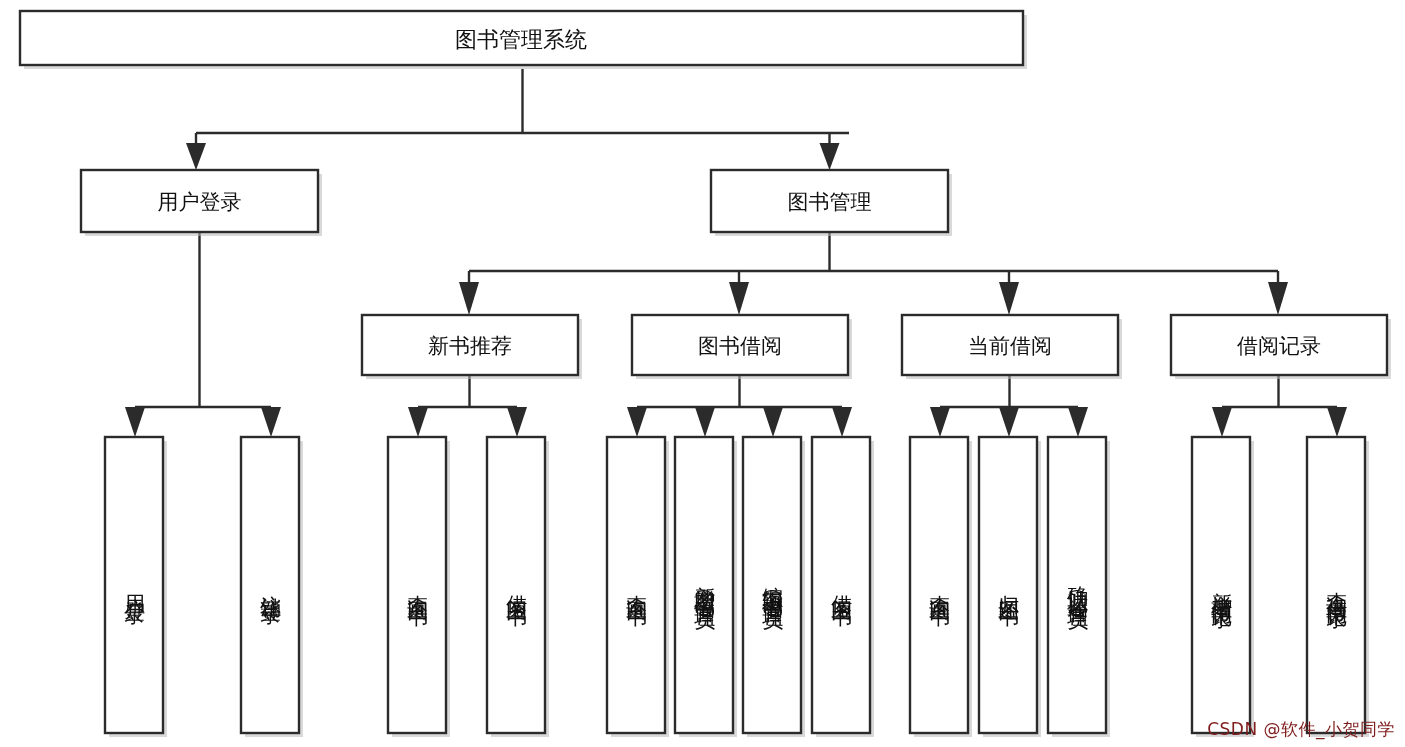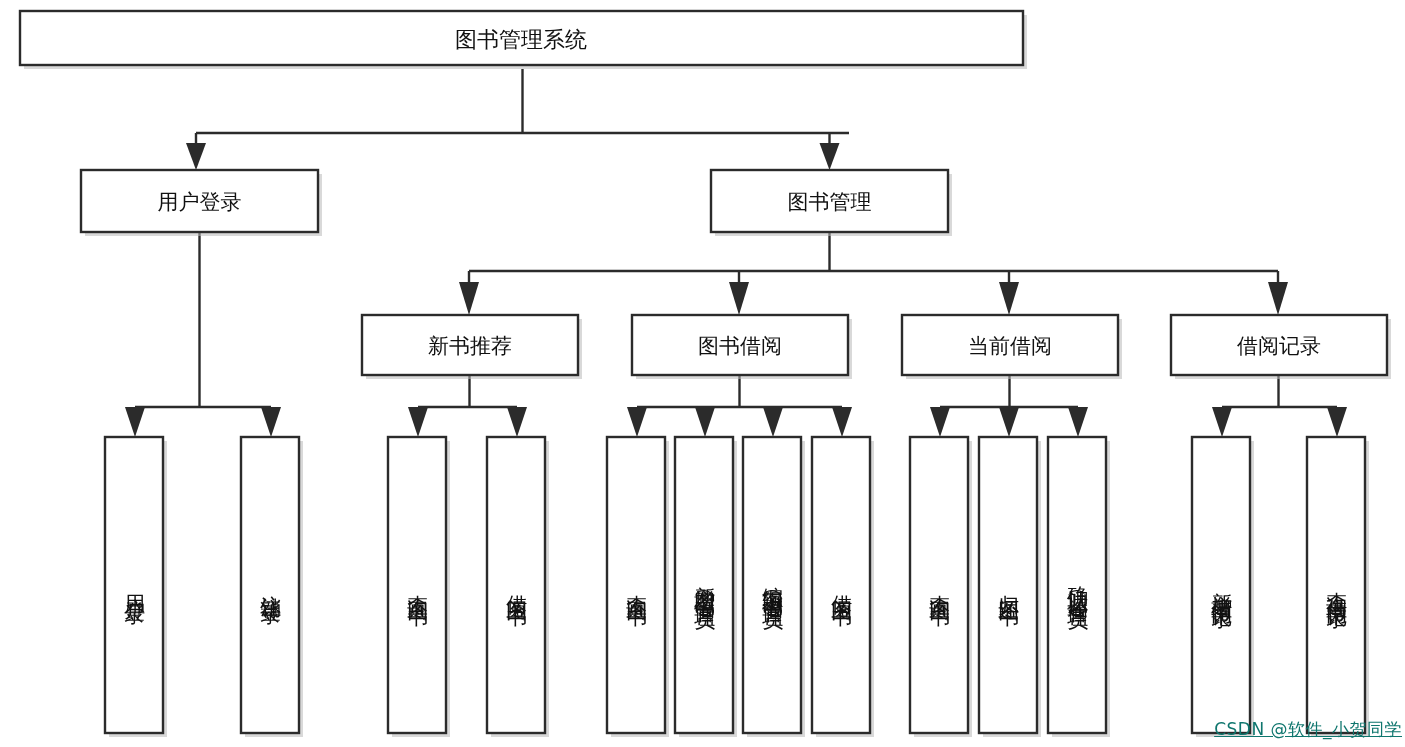--- a/index.html
+++ b/index.html
@@ -65,28 +65,27 @@
     text-orientation: upright;
     font-family: "DejaVu Sans", "Liberation Sans", sans-serif;
     font-size: 21px;
     line-height: 1.32;
     letter-spacing: 3.5px;
     color: #111111;
     white-space: nowrap;
   }
   .watermark {
     position: absolute;
-    right: 3px;
+    right: 10px;
     bottom: 6px;
     font-family: "DejaVu Sans", "Liberation Sans", sans-serif;
     font-size: 17px;
-    color: #0f766e;
+    color: #7f1d1d;
     letter-spacing: 0.5px;
     user-select: none;
-    text-decoration: underline;
   }
 </style>
 </head>
 <body>
 
 <div id="diagram-root">
 
   <svg id="flow" viewBox="0 0 1405 747" xmlns="http://www.w3.org/2000/svg">
 
     <g>

